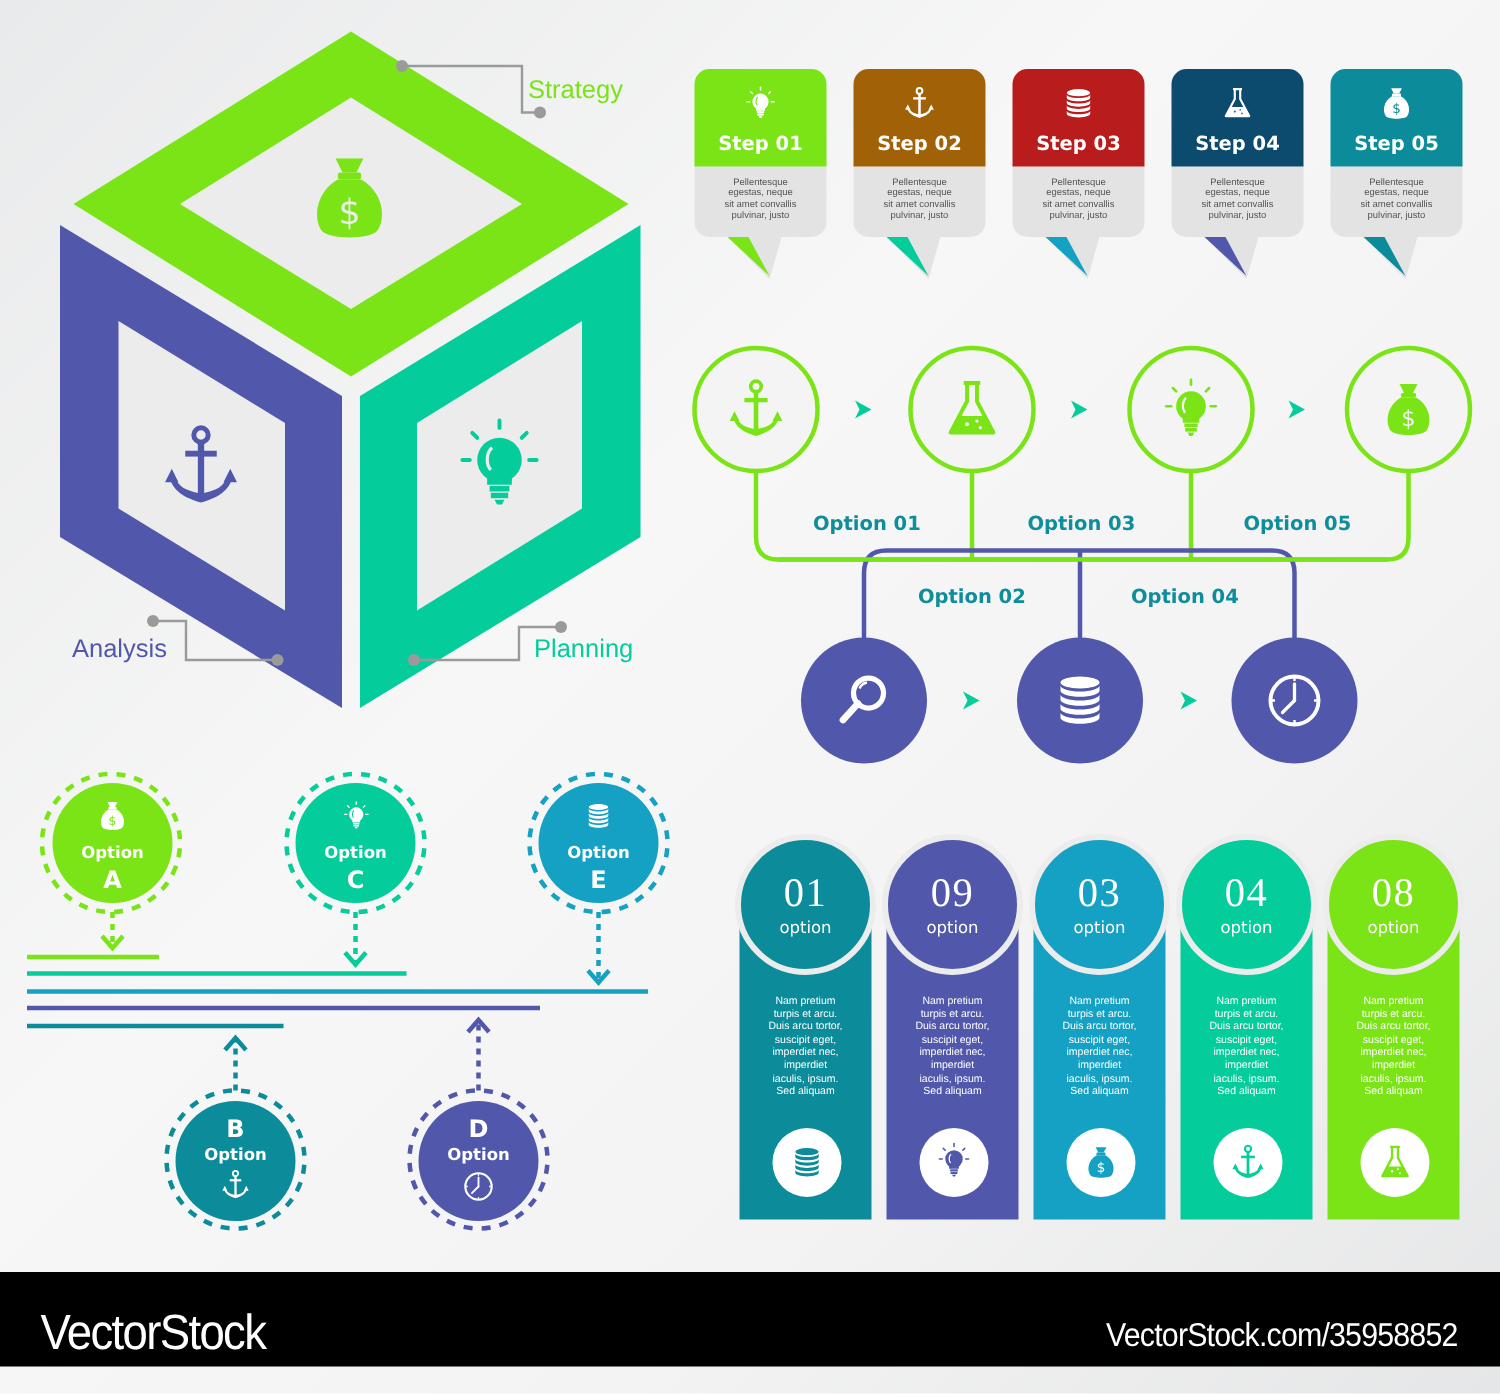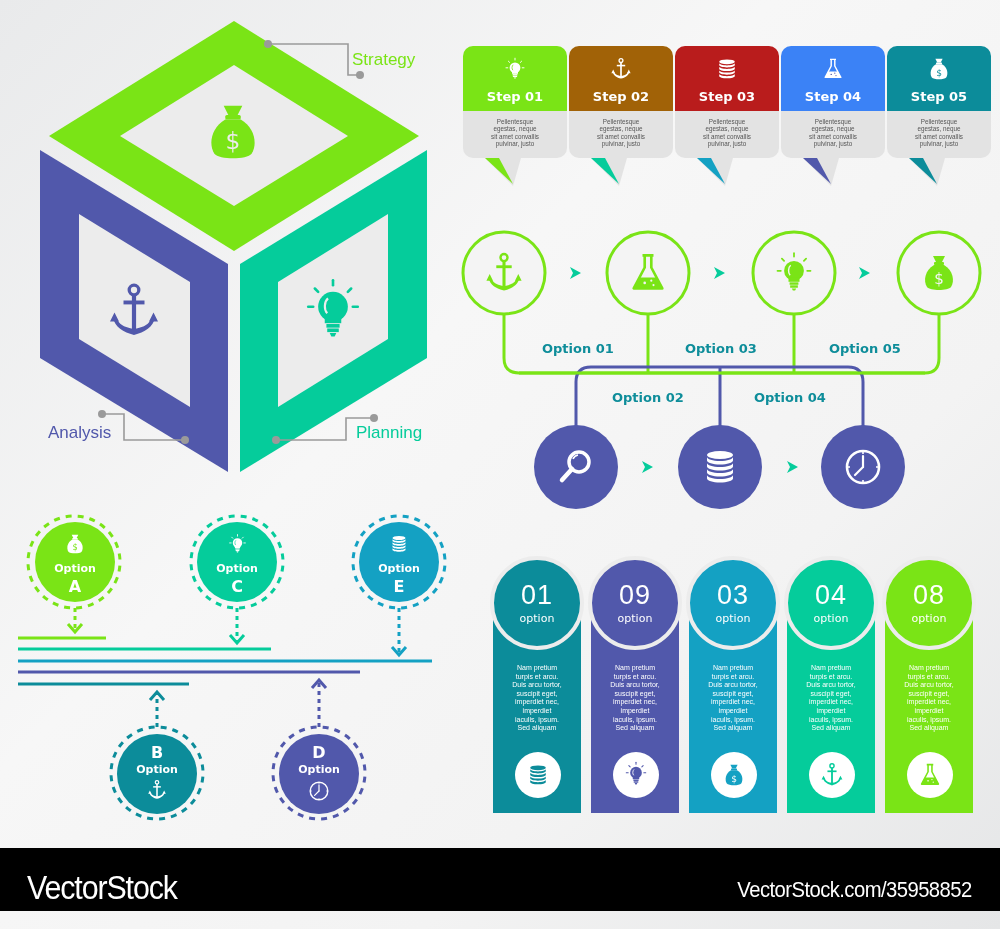--- a/index.html
+++ b/index.html
@@ -11,21 +11,21 @@
   }
   .abs { position: absolute; }
   svg { display: block; }
 
   
   #cube-svg { left: 0; top: 0; width: 460px; height: 480px; }
   .cube-label { font-size: 17px; }
 
   
   .step-card {
-    position: absolute; top: 46px; width: 104px; height: 112px;
+    position: absolute; top: 46px; width: 88px; height: 112px;
     border-radius: 10px; overflow: visible;
   }
   .step-head {
     height: 65px; border-radius: 10px 10px 0 0;
     color: #fff; text-align: center; position: relative;
   }
   .step-head .ico { position: absolute; left: 50%; top: 11px; transform: translateX(-50%); }
   .step-head .lbl {
     position: absolute; left: 0; right: 0; top: 43px;
     font-weight: bold; font-size: 13px; font-family: "DejaVu Sans", sans-serif;
@@ -50,21 +50,21 @@
   }
   .col-body {
     position: absolute; left: 0; top: 40px; width: 88px; height: 217px;
   }
   .col-circle {
     position: absolute; left: -3px; top: 0; width: 94px; height: 94px;
     border-radius: 50%; border: 4px solid #ececec;
   }
   .col-num {
     position: absolute; left: 0; right: 0; top: 24px; text-align: center;
-    color: #fff; font-size: 27px; font-family: Liberation Sans, sans-serif; font-weight: normal;
+    color: #fff; font-size: 27px; font-family: Liberation Serif, serif; font-weight: normal;
     letter-spacing: 1px;
   }
   .col-sub {
     position: absolute; left: 0; right: 0; top: 56px; text-align: center;
     color: #fff; font-size: 11px; font-family: "DejaVu Sans", sans-serif;
   }
   .col-text {
     position: absolute; left: 4px; right: 4px; top: 108px; text-align: center;
     color: #fff; font-size: 7px; line-height: 8.6px;
   }
@@ -246,21 +246,21 @@
         <div>sit amet convallis</div>
         <div>pulvinar, justo</div>
     </div>
     <svg class="step-tail" width="40" height="28">
         <polygon points="4,0 40,0 32,28" fill="#e3e3e3"></polygon>
         <polygon points="4,0 18,0 32,26" fill="#14a1c3"></polygon>
       </svg>
   </div>
 
   <div class="step-card" style="left:781px">
-    <div class="step-head" style="background:#3b82f6">
+    <div class="step-head" style="background:#0c4a6e">
       <svg class="ico" width="24" height="24" style="color:#fff;--ic-bg:#5158ab">
           <use href="#i-flask"></use>
         </svg>
       <div class="lbl">Step 04</div>
     </div>
     <div class="step-body">
       <div>Pellentesque</div>
         <div>egestas, neque</div>
         <div>sit amet convallis</div>
         <div>pulvinar, justo</div>

